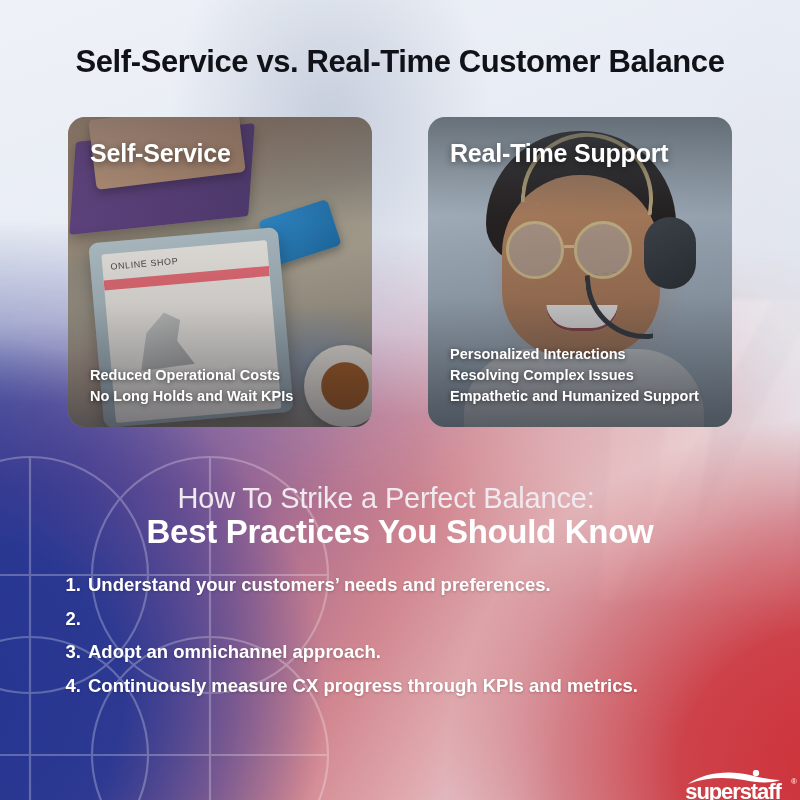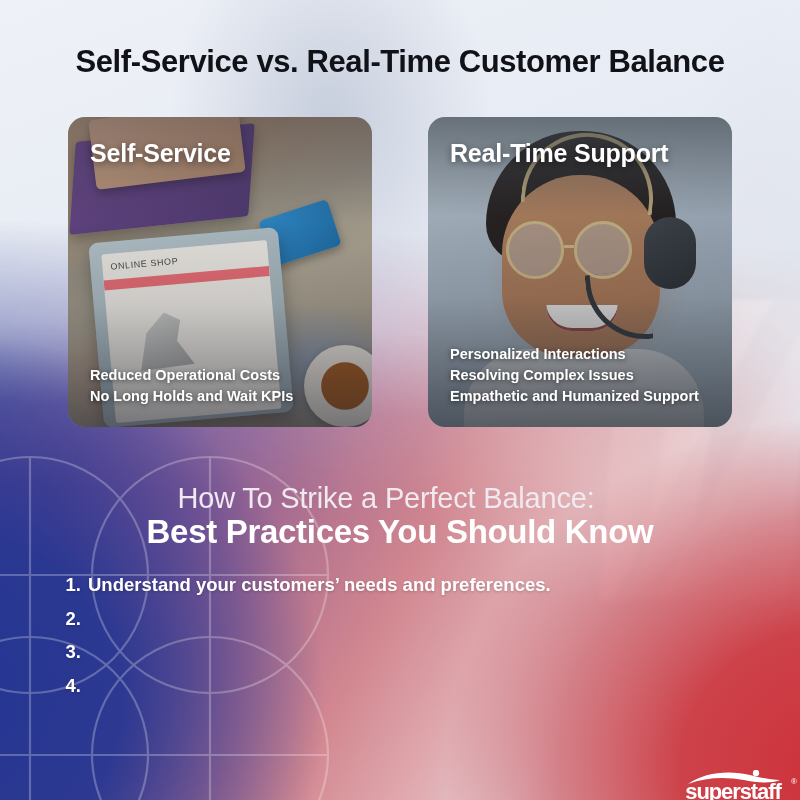--- a/index.html
+++ b/index.html
@@ -247,23 +247,25 @@
   <div class="list">
     <div class="list-item">
       <span class="list-num">1.</span>
       <span>Understand your customers’ needs and preferences.</span>
     </div>
     <div class="list-item">
       <span class="list-num">2.</span>
     </div>
     <div class="list-item">
       <span class="list-num">3.</span>
+      <span>Adopt an omnichannel approach.</span>
     </div>
     <div class="list-item">
       <span class="list-num">4.</span>
+      <span>Continuously measure CX progress through KPIs and metrics.</span>
     </div>
   </div>
 
   <div class="logo">
     <svg class="logo-swoosh" viewBox="0 0 96 18">
       <path d="M2 14 C18 2, 44 0, 64 5 C74 7.5, 84 10, 94 10 C84 14, 70 12.5, 58 10 C40 6.5, 20 7, 2 14 Z" fill="#ffffff"></path>
       <circle cx="70" cy="3" r="3.2" fill="#ffffff"></circle>
     </svg>
     <div class="logo-word">superstaff</div>
     <div class="logo-tm">®</div>

